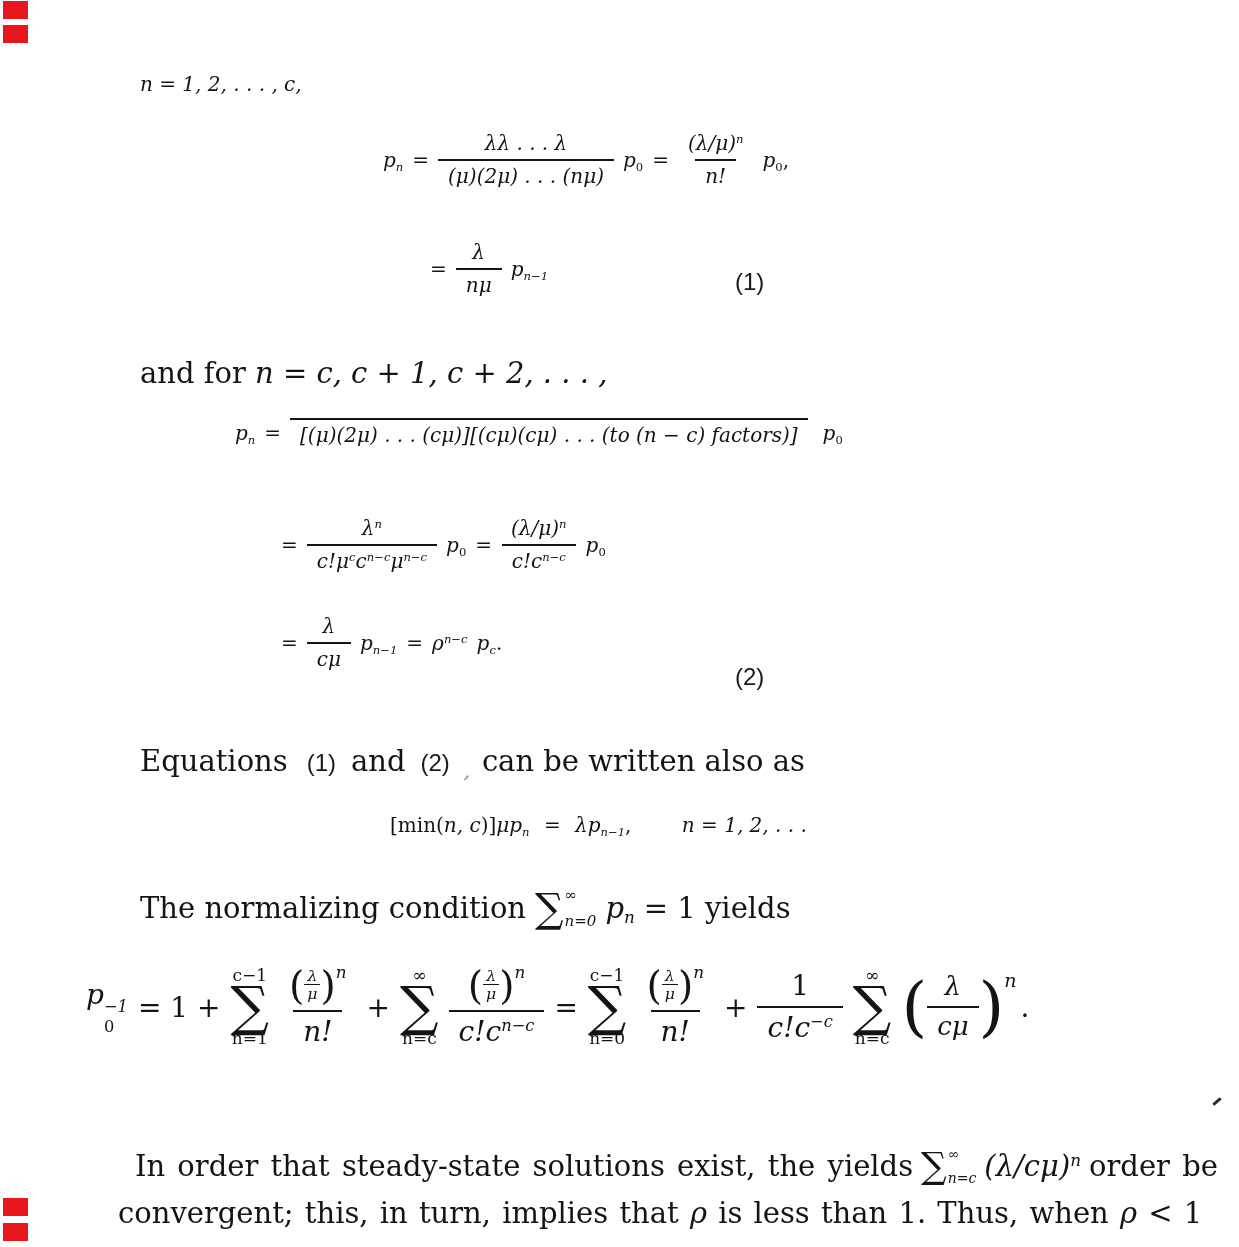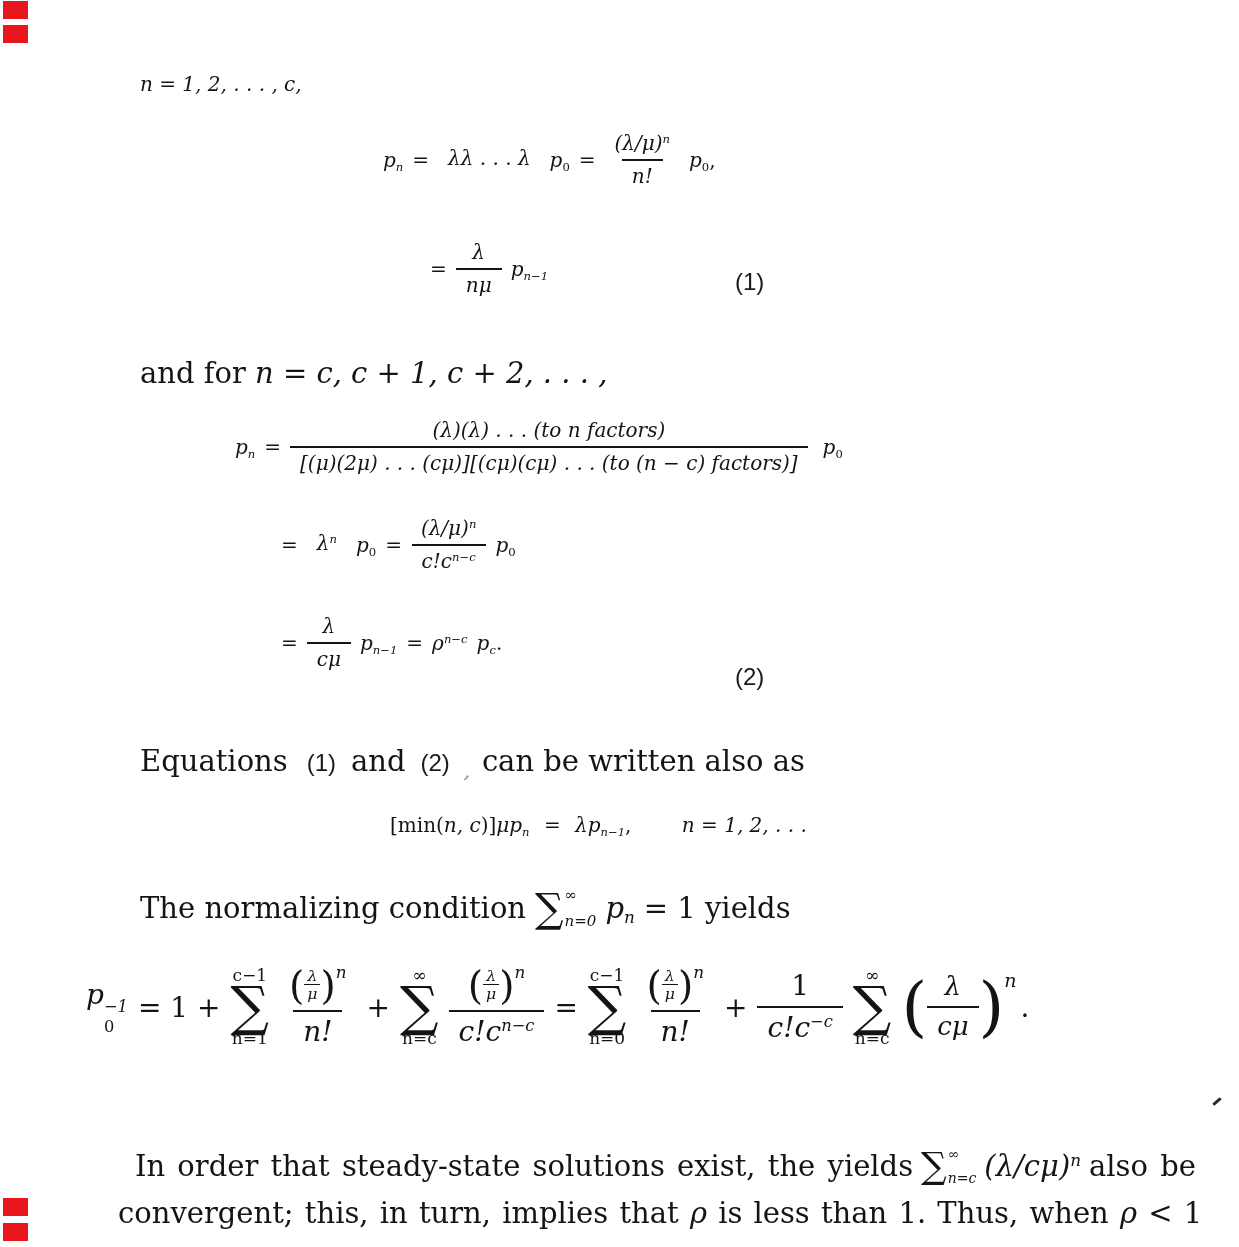--- a/index.html
+++ b/index.html
@@ -53,20 +53,21 @@
   <div class="cm cm3" style="background:#e8171d"></div>
   <div class="cm cm4" style="background:#e8171d"></div>
 
   <div class="abs math" style="left:140px; top:72px;">n = 1, 2, . . . , c,</div>
 
   <div class="row math" style="left:383px; top:131px;">
     <span class="it"><span>p</span><sub>n</sub></span>
     <span class="rm">=</span>
     <span class="frac">
       <span class="fnum it">λλ . . . λ</span>
+      <span class="fden it">(μ)(2μ) . . . (nμ)</span>
     </span>
     <span class="it"><span>p</span><sub class="rm">0</sub></span>
     <span class="rm">=</span>
     <span class="frac">
       <span class="fnum it"><span>(λ/μ)</span><sup>n</sup></span>
       <span class="fden it">n!</span>
     </span>
     <span class="it"><span>p</span><sub class="rm">0</sub><span class="rm">,</span></span>
   </div>
 
@@ -81,30 +82,30 @@
   <div class="eqref" style="left:735px; top:268px;">(1)</div>
 
   <div class="abs fs29" style="left:140px; top:356px;text-align:right;">
     <span class="rm">and for </span><span class="it">n = c, c + 1, c + 2, . . . ,</span>
   </div>
 
   <div class="row math" style="left:235px; top:418px;">
     <span class="it"><span>p</span><sub>n</sub></span>
     <span class="rm">=</span>
     <span class="frac">
-      <span class="fnum it">(λ)(λ) . . . (to n factors)</span>
       <span class="fden it">[(μ)(2μ) . . . (cμ)][(cμ)(cμ) . . . (to (n − c) factors)]</span>
     </span>
     <span class="it" style="margin-left:6px;"><span>p</span><sub class="rm">0</sub></span>
   </div>
 
   <div class="row math" style="left:281px; top:516px;">
     <span class="rm">=</span>
     <span class="frac">
       <span class="fnum it"><span>λ</span><sup>n</sup></span>
+      <span class="fden it"><span>c!μ</span><sup>c</sup><span>c</span><sup>n−c</sup><span>μ</span><sup>n−c</sup></span>
     </span>
     <span class="it"><span>p</span><sub class="rm">0</sub></span>
     <span class="rm">=</span>
     <span class="frac">
       <span class="fnum it"><span>(λ/μ)</span><sup>n</sup></span>
       <span class="fden it"><span>c!c</span><sup>n−c</sup></span>
     </span>
     <span class="it"><span>p</span><sub class="rm">0</sub></span>
   </div>
 
@@ -231,21 +232,21 @@
   <div class="row fs29" style="left:135px; top:1139px; height:54px; column-gap:8px; word-spacing:3px;">
     <span class="rm">In order that steady-state solutions exist, the yields</span>
     <span class="ssum small">
       <span class="sg">∑</span>
       <span class="stk">
           <span>∞</span>
           <span>n=c</span>
         </span>
     </span>
     <span class="it"><span>(λ/cμ)</span><sup>n</sup></span>
-    <span class="rm">also be</span>
+    <span class="rm">order be</span>
   </div>
 
   <div class="abs fs29 rm" style="left:118px; top:1196px; word-spacing:2px;">
     <span>convergent; this, in turn, implies that</span>
     <span class="it">ρ</span>
     <span>is less than 1. Thus, when</span>
     <span class="it">ρ</span>
     <span>&lt; 1</span>
   </div>
 

